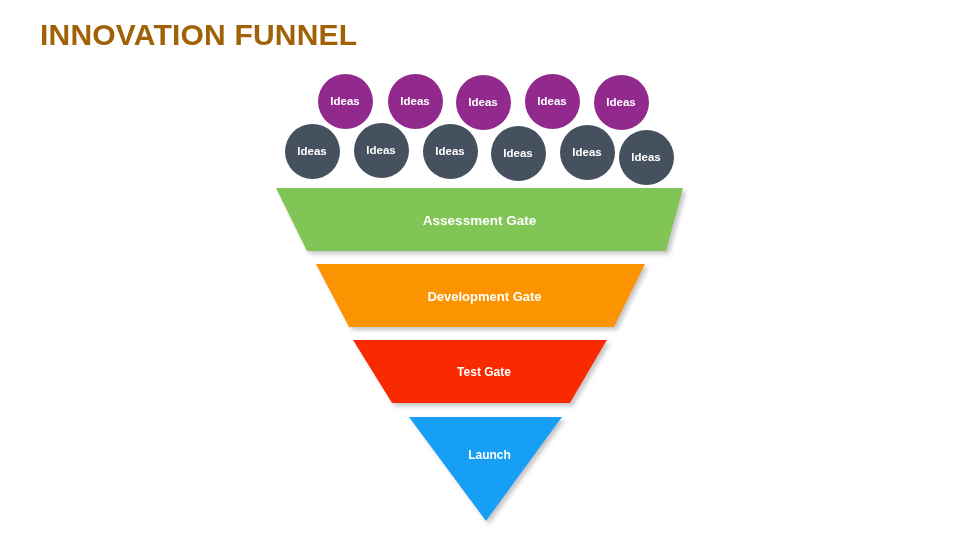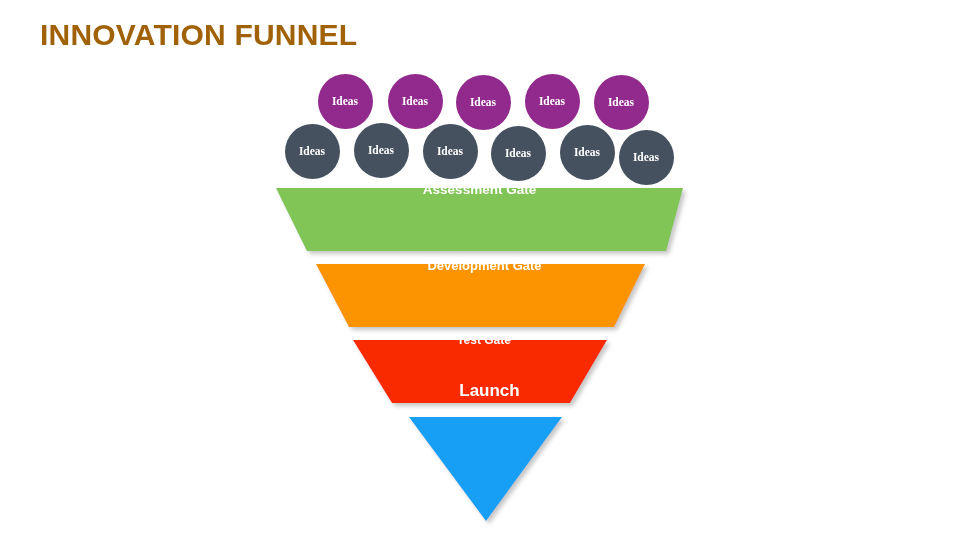--- a/index.html
+++ b/index.html
@@ -37,29 +37,30 @@
     position: absolute;
     width: 55px;
     height: 55px;
     border-radius: 50%;
     display: flex;
     align-items: center;
     justify-content: center;
     color: #ffffff;
     font-size: 11.5px;
     font-weight: bold;
-    font-family: Liberation Serif, serif;
+    font-family: Liberation Sans, sans-serif;
     box-sizing: border-box;
   }
   .idea-circle.purple { background: #922a8e; }
   .idea-circle.slate  { background: #45515f; }
 
   .funnel-band {
     position: absolute;
     display: flex;
+    align-items: center;
     justify-content: center;
   }
   .funnel-band svg {
     position: absolute;
     left: 0;
     top: 0;
     overflow: visible;
   }
   .band-label {
     position: relative;
@@ -67,21 +68,21 @@
     color: #ffffff;
     font-weight: bold;
     font-family: "Liberation Sans", sans-serif;
     text-align: center;
     pointer-events: none;
     white-space: nowrap;
   }
   #band-assessment .band-label { font-size: 13.5px; }
   #band-development .band-label { font-size: 13px; }
   #band-test .band-label { font-size: 12px; }
-  #band-launch .band-label { font-size: 17px; }
+  #band-launch .band-label { font-size: 12px; }
 </style>
 </head>
 <body>
 
 <div id="slide">
 
   <div id="title">INNOVATION FUNNEL</div>
 
   <div id="ideas-bottom-row">
     <div class="idea-circle slate" style="left:284.5px; top:123.5px;">

